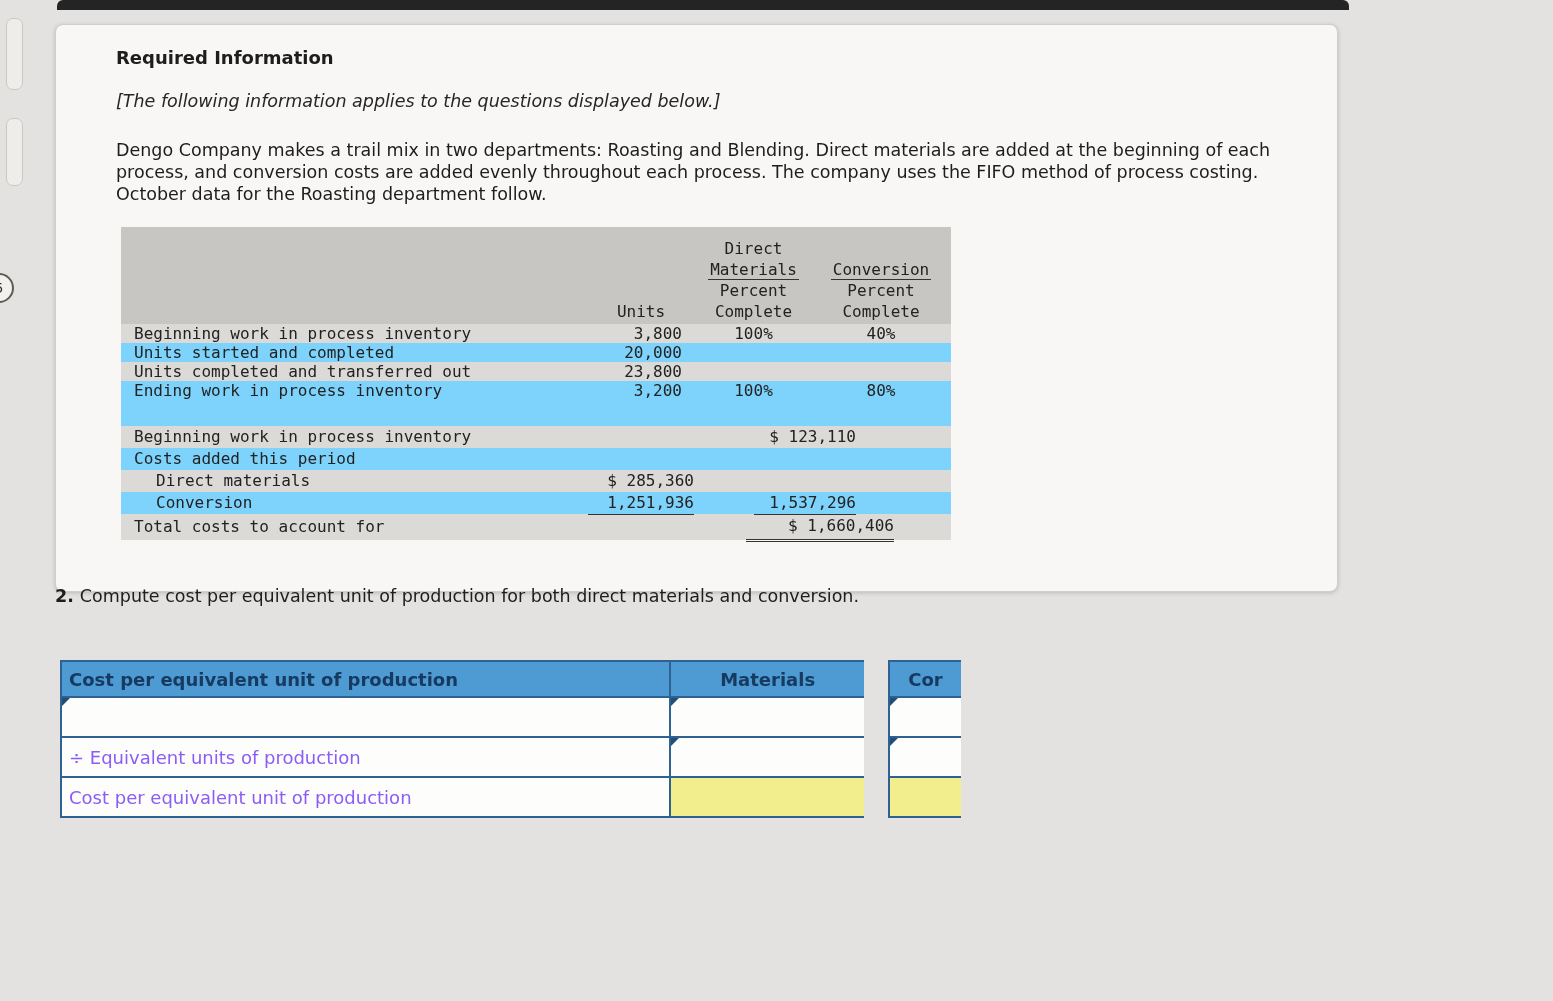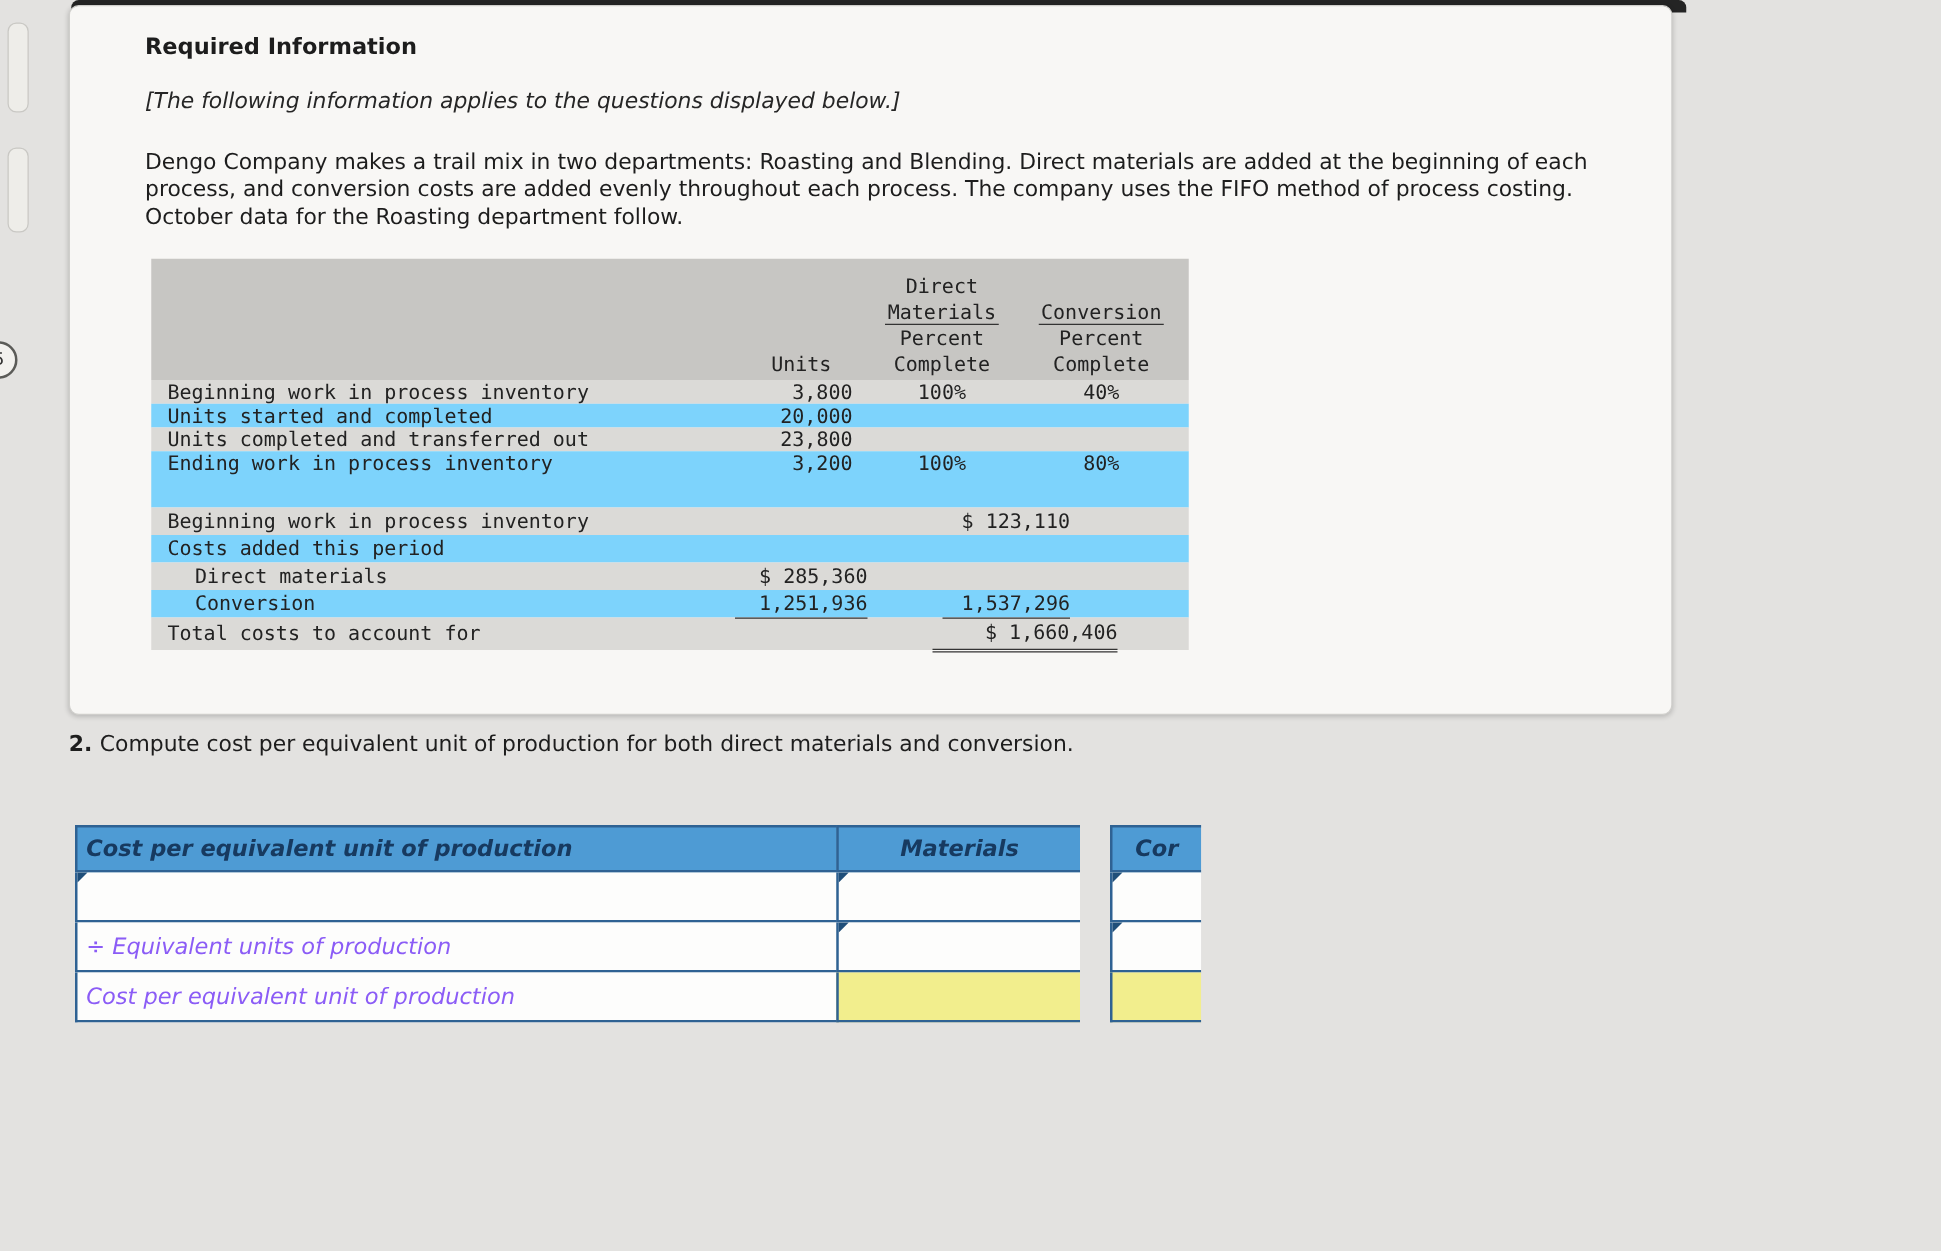--- a/index.html
+++ b/index.html
@@ -19,21 +19,21 @@
   #frag1 { top:18px; height:70px; }
   #frag2 { top:118px; height:66px; }
   #badge5 {
     left:-16px; top:273px; width:30px; height:30px; border-radius:50%;
     border:2px solid #5b5b58; background:#f2f1ee; color:#333; font-size:14px;
     display:flex; align-items:center; justify-content:center; box-sizing:border-box;
   }
 
   
   #card {
-    left:55px; top:4px; width:1281px; height:566px;
+    left:55px; top:24px; width:1281px; height:566px;
     background:#f8f7f5; border:1px solid #cfcecb; border-radius:8px;
     box-shadow:0 1px 4px rgba(0,0,0,0.18);
   }
   #card-title { left:60px; top:22px; font-size:18px; font-weight:bold; }
   #card-note  { left:60px; top:66px; font-size:17.5px; font-style:italic; color:#262626; }
   #card-paragraph { left:60px; top:114px; width:1190px; font-size:17.5px; line-height:22px; }
 
   
   #exhibit {
     left:65px; top:202px; width:830px;
@@ -65,21 +65,21 @@
   .sline { display:inline-block; min-width:106px; text-align:right; border-bottom:1px solid #333; }
   .sline2 { display:inline-block; min-width:102px; text-align:right; border-bottom:1px solid #333; }
   .dbl { display:inline-block; min-width:148px; text-align:right; border-bottom:3px double #333; }
 
   
   #question { left:55px; top:586px; font-size:17.5px; }
   #question .qnum { font-weight:bold; margin-right:6px; }
 
   
   #ans-table { left:60px; top:660px; width:901px; overflow:hidden; }
-  .at-row { display:flex;font-style:italic; }
+  .at-row { display:flex; }
   .at-cell {
     box-sizing:border-box; position:relative;
     border-left:2px solid #2f6293; border-bottom:2px solid #2f6293;
     display:flex; align-items:center;
   }
   .at-c1 { width:626px; padding-left:7px; }
   .at-c2 { width:200px; justify-content:center; }
   .at-c3 { width:75px;  justify-content:center;margin-left:24px; }
   .at-header .at-cell {
     border-top:2px solid #2f6293; background:#4e9bd4; color:#173a60;

